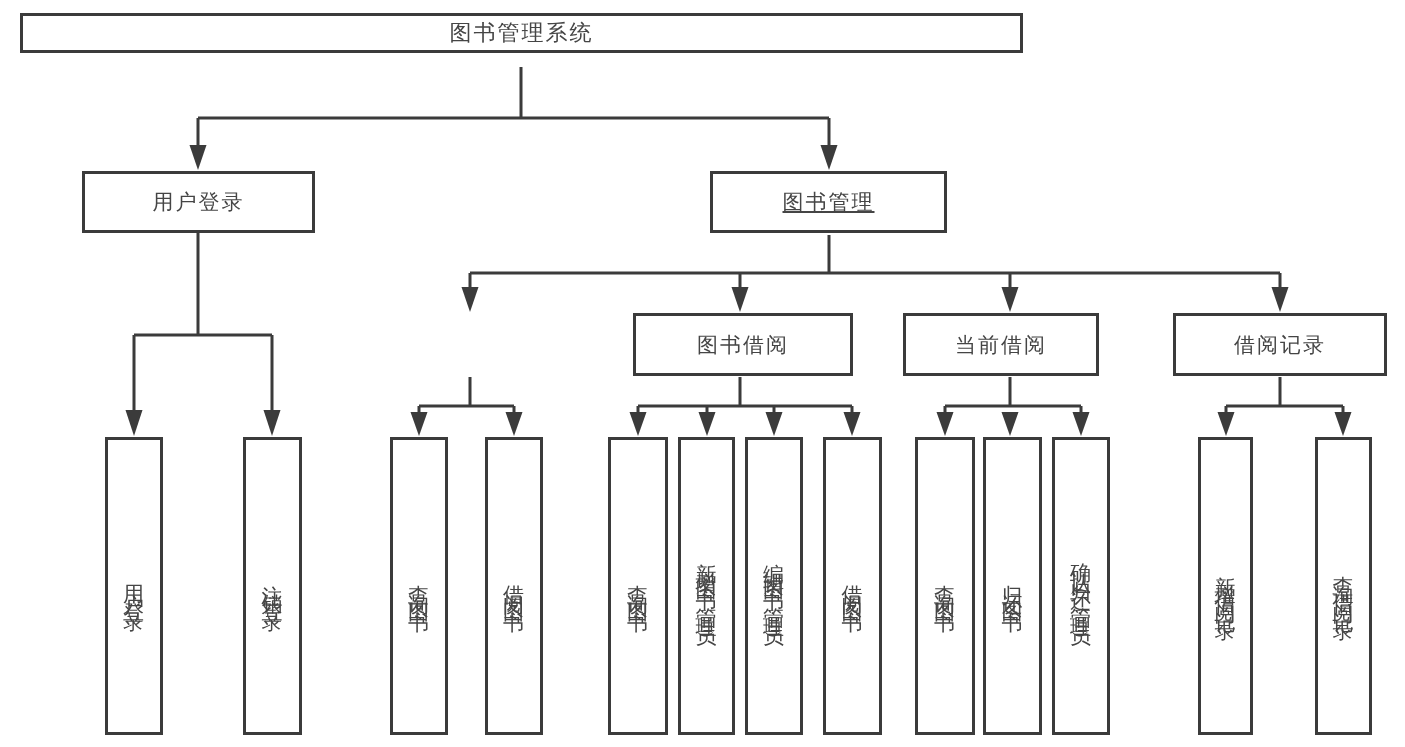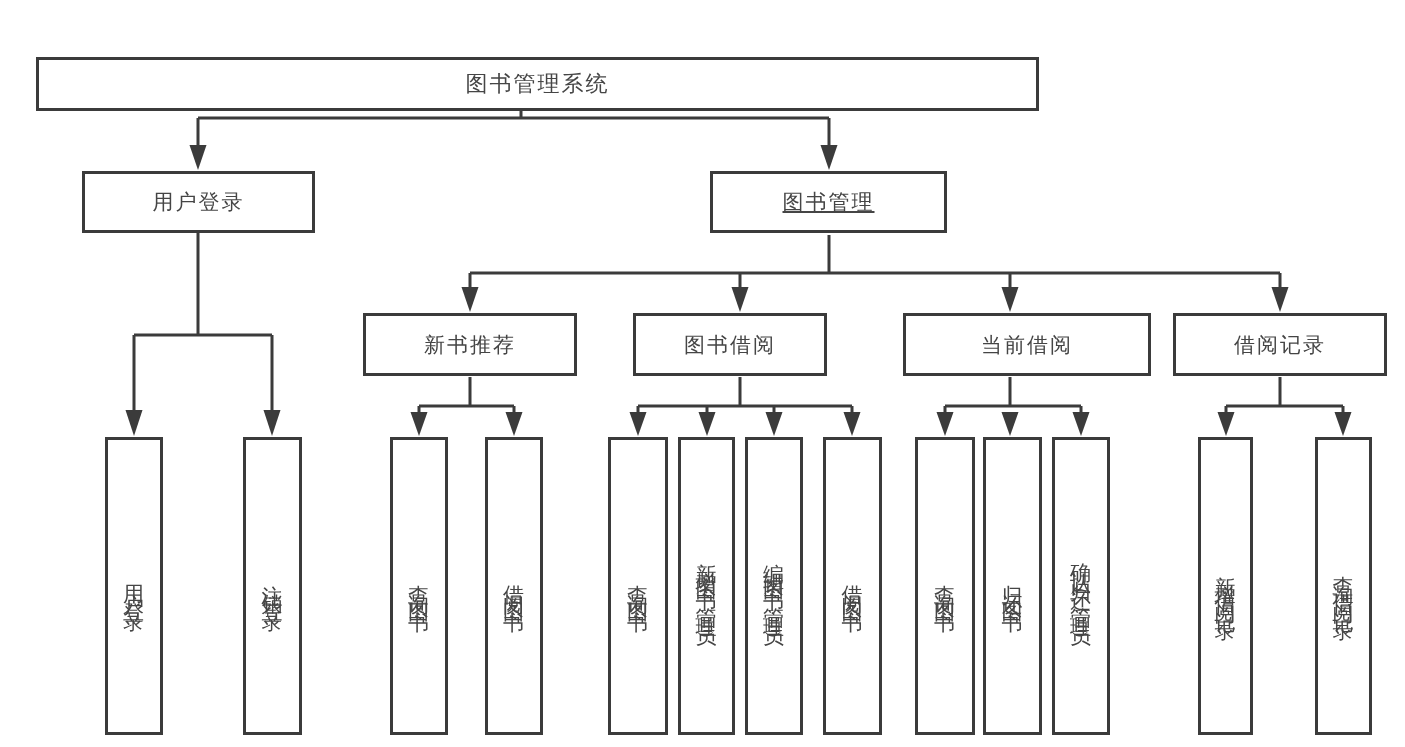--- a/index.html
+++ b/index.html
@@ -91,38 +91,35 @@
     <path d="M1010,377 V406 M945,406 H1081 M945,406 V414 M1081,406 V414"></path>
     <polygon points="936.5,412 953.5,412 945,436"></polygon>
     <polygon points="1001.5,412 1018.5,412 1010,436"></polygon>
     <polygon points="1072.5,412 1089.5,412 1081,436"></polygon>
 
     <path d="M1280,377 V406 M1226,406 H1343 M1226,406 V414 M1343,406 V414"></path>
     <polygon points="1217.5,412 1234.5,412 1226,436"></polygon>
     <polygon points="1334.5,412 1351.5,412 1343,436"></polygon>
   </svg>
 
-  <div class="node root" style="left:36px;top:13px;width:1003px;height:54px;margin-top:44px;">
+  <div class="node root" style="left:20px;top:13px;width:1003px;height:40px;">
     <span>图书管理系统</span>
   </div>
 
   <div class="node" style="left:82px;top:171px;width:233px;height:62px;">
     <span>用户登录</span>
   </div>
   <div class="node" style="left:710px;top:171px;width:237px;height:62px;text-decoration:underline;">
     <span>图书管理</span>
   </div>
 
-  <div class="node" style="left:363px;top:313px;width:214px;height:63px;">
-    <span>新书推荐</span>
-  </div>
-  <div class="node" style="left:633px;top:313px;width:194px;height:63px;font-family:Liberation Mono, monospace;">
+  <div class="node" style="left:633px;top:313px;width:220px;height:63px;font-family:Liberation Mono, monospace;">
     <span>图书借阅</span>
   </div>
-  <div class="node" style="left:903px;top:313px;width:248px;height:63px;">
+  <div class="node" style="left:903px;top:313px;width:196px;height:63px;">
     <span>当前借阅</span>
   </div>
   <div class="node" style="left:1173px;top:313px;width:214px;height:63px;">
     <span>借阅记录</span>
   </div>
 
   <div class="leaf" style="left:105px;width:58px;">
     <span>用户登录</span>
   </div>
   <div class="leaf" style="left:243px;width:59px;">

